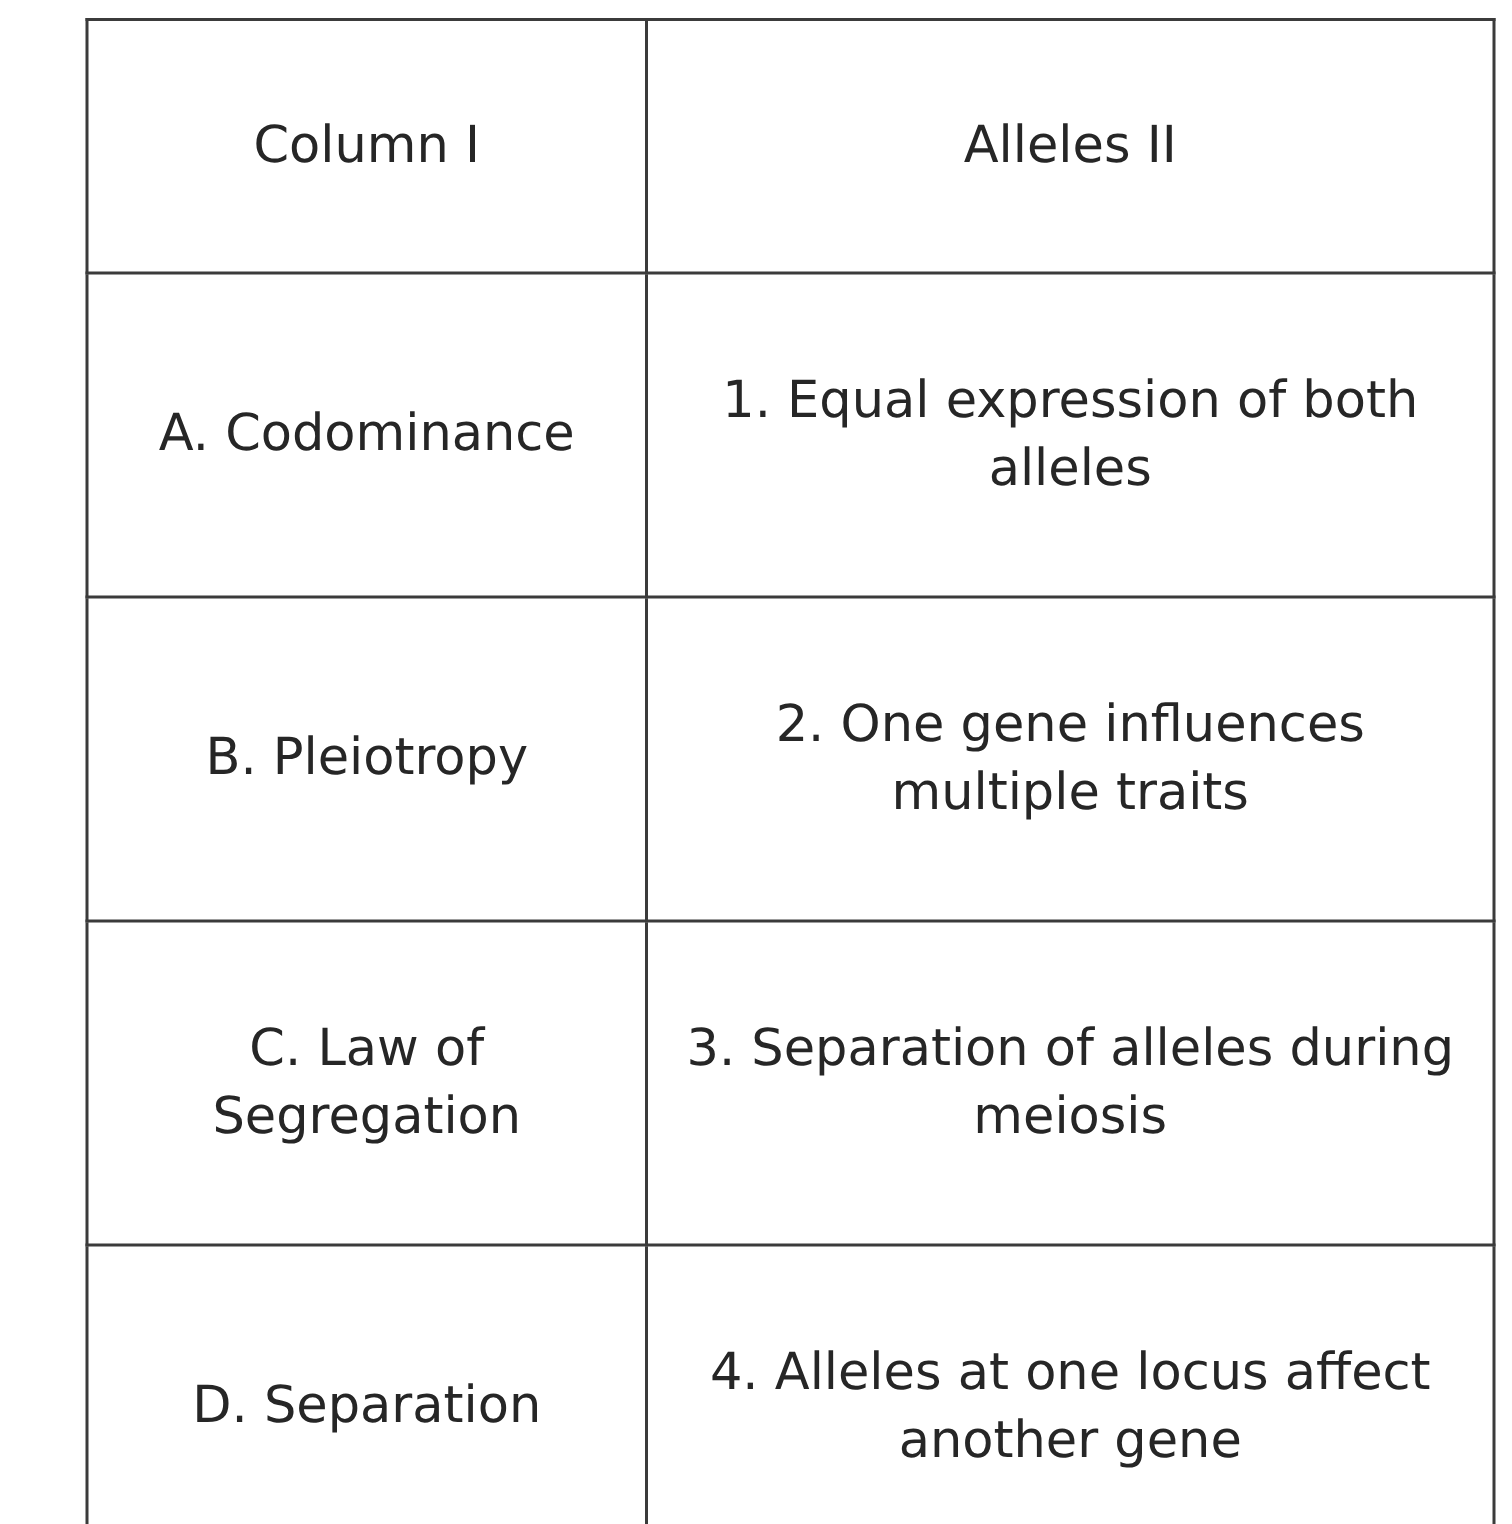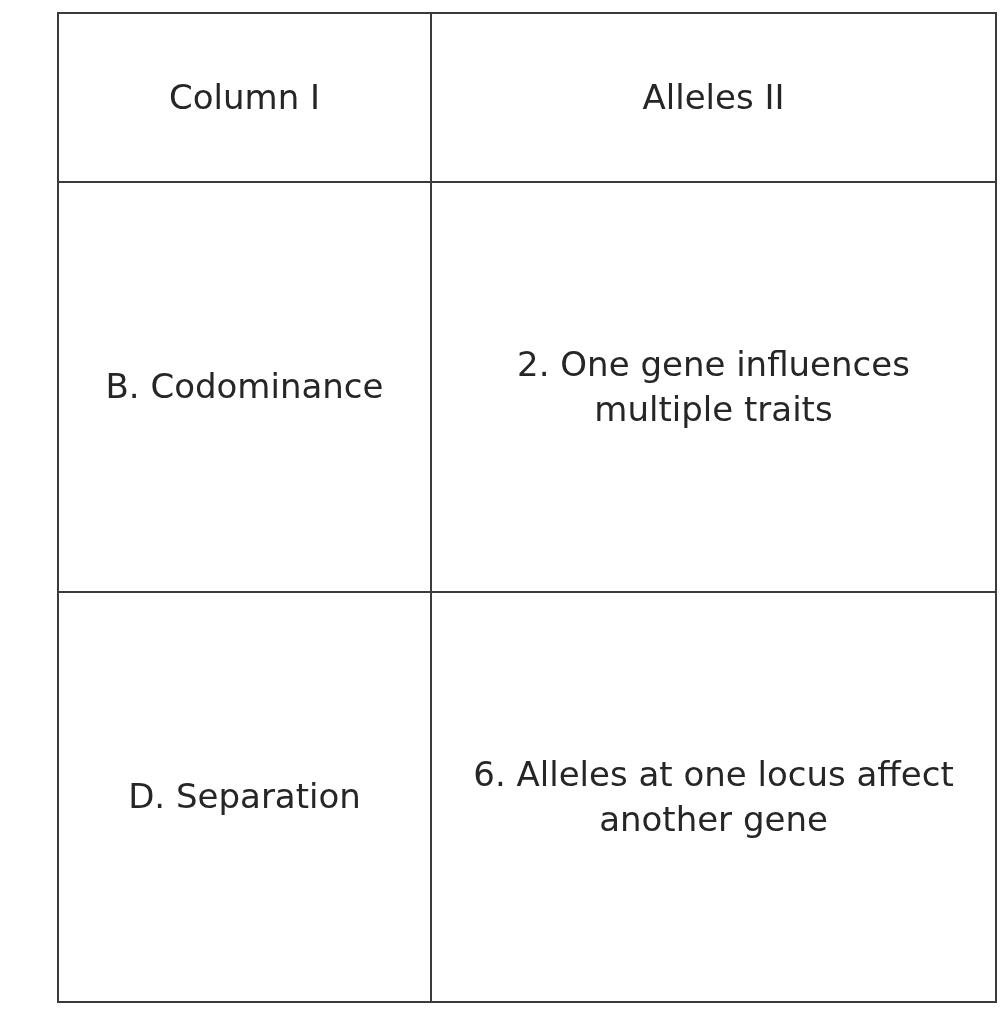--- a/index.html
+++ b/index.html
@@ -79,36 +79,52 @@
           <span class="cell-text">Column I</span>
         </th>
         <th>
           <span class="cell-text">Alleles II</span>
         </th>
       </tr>
     </thead>
 
     <tbody>
 
+      <tr>
+        <td>
+          <span class="cell-text">A. Codominance</span>
+        </td>
+        <td>
+          <span class="cell-text">1. Equal expression of both alleles</span>
+        </td>
+      </tr>
 
       <tr>
         <td>
-          <span class="cell-text">B. Codominance</span>
+          <span class="cell-text">B. Pleiotropy</span>
         </td>
         <td>
           <span class="cell-text">2. One gene influences multiple traits</span>
         </td>
       </tr>
 
+      <tr>
+        <td>
+          <span class="cell-text">C. Law of Segregation</span>
+        </td>
+        <td>
+          <span class="cell-text">3. Separation of alleles during meiosis</span>
+        </td>
+      </tr>
 
       <tr>
         <td>
           <span class="cell-text">D. Separation</span>
         </td>
         <td>
-          <span class="cell-text">6. Alleles at one locus affect another gene</span>
+          <span class="cell-text">4. Alleles at one locus affect another gene</span>
         </td>
       </tr>
 
     </tbody>
   </table>
 
 </div>
 
 </body></html>

